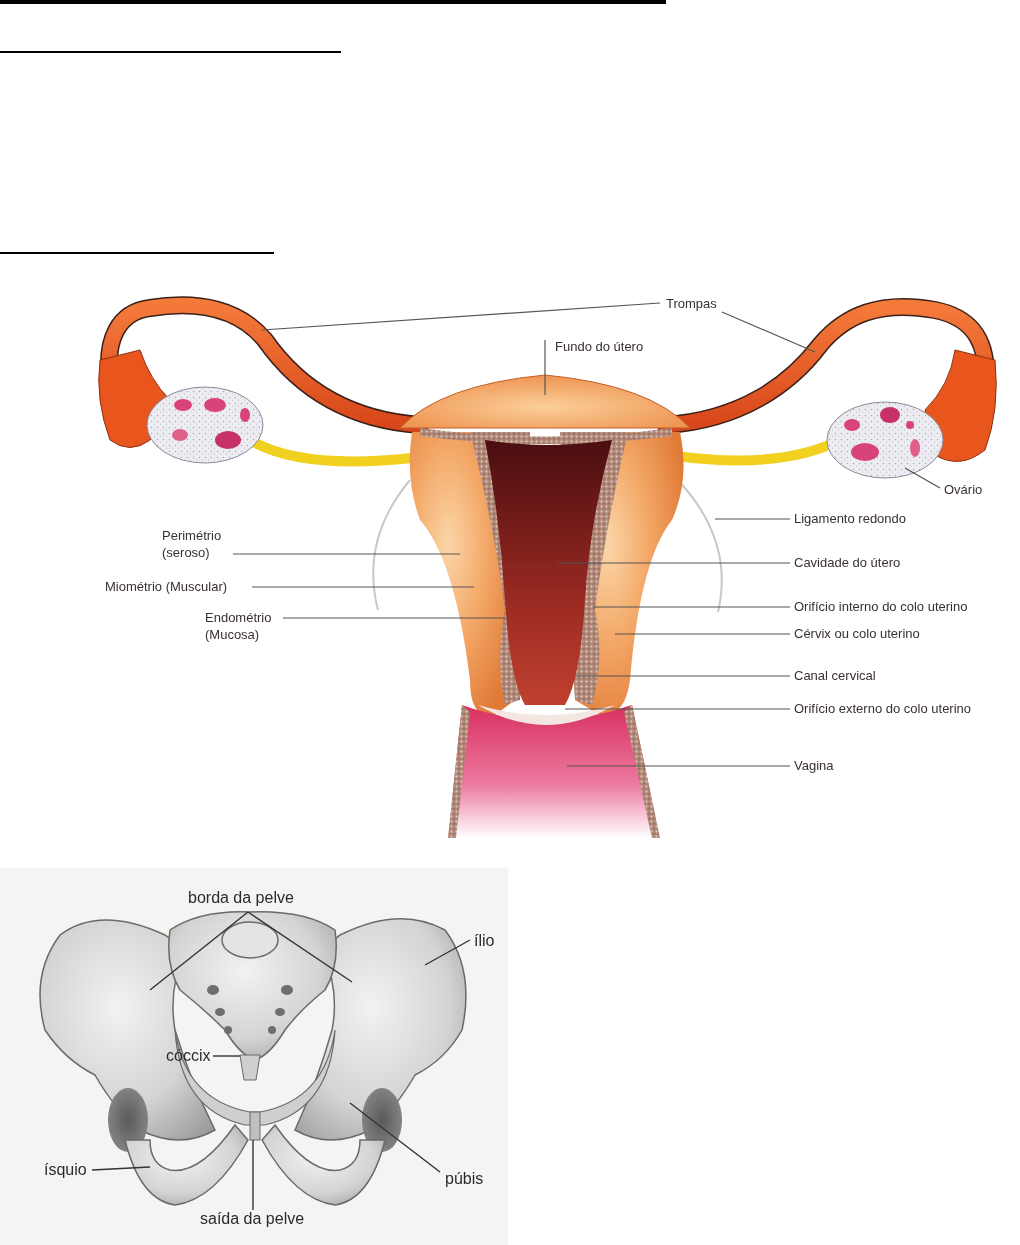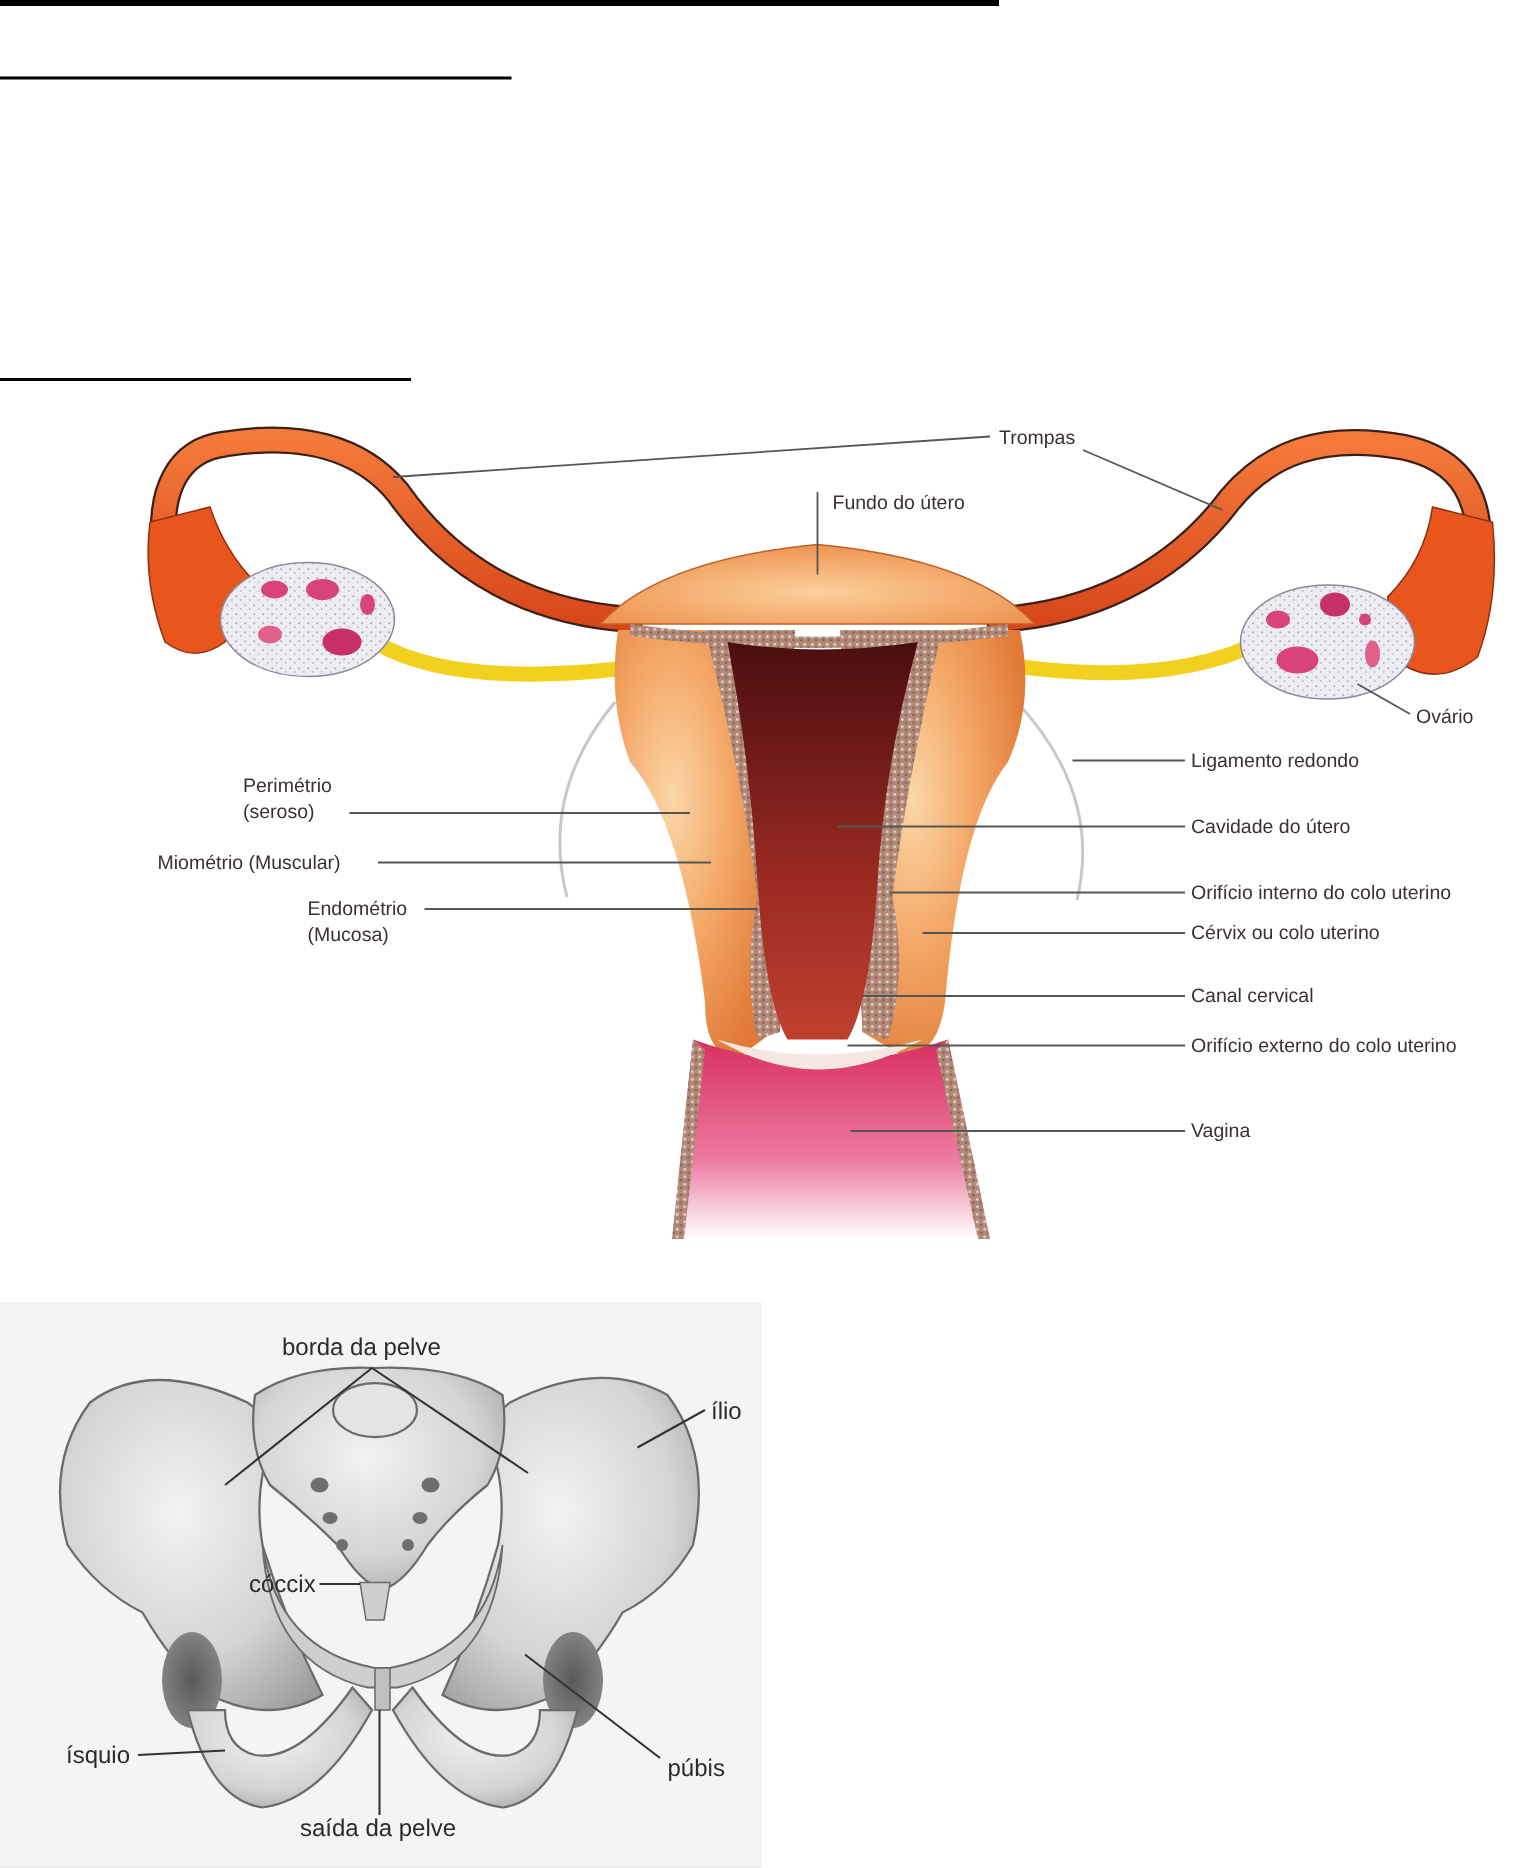--- a/index.html
+++ b/index.html
@@ -3,22 +3,22 @@
 <meta charset="utf-8">
 <style>
   html, body { margin: 0; padding: 0; background: #ffffff; }
   body { width: 1020px; height: 1245px; position: relative; overflow: hidden;
          font-family: "Liberation Sans", sans-serif; }
   .rule { position: absolute; left: 0; background: #000; }
   .rule-1 { top: 0; width: 666px; height: 4px; }
   .rule-2 { top: 51px; width: 341px; height: 2px; }
   .rule-3 { top: 252px; width: 274px; height: 2px; }
   .figure { position: absolute; }
-  .fig-uterus { left: 90px; top: 272px; width: 930px; height: 560px; }
-  .fig-pelvis { left: 0; top: 868px; width: 508px; height: 377px; background: #a3a3a3; }
+  .fig-uterus { left: 90px; top: 284px; width: 930px; height: 560px; }
+  .fig-pelvis { left: 0; top: 868px; width: 508px; height: 377px; background: #bef264; }
   svg text { font-family: "Liberation Sans", sans-serif; }
   .u-label { font-size: 13px; fill: #3a3030; }
   .p-label { font-size: 16px; fill: #2b2b2b; }
 </style>
 </head>
 <body>
 
 <div class="rule rule-1"></div>
 <div class="rule rule-2"></div>
 <div class="rule rule-3"></div>

